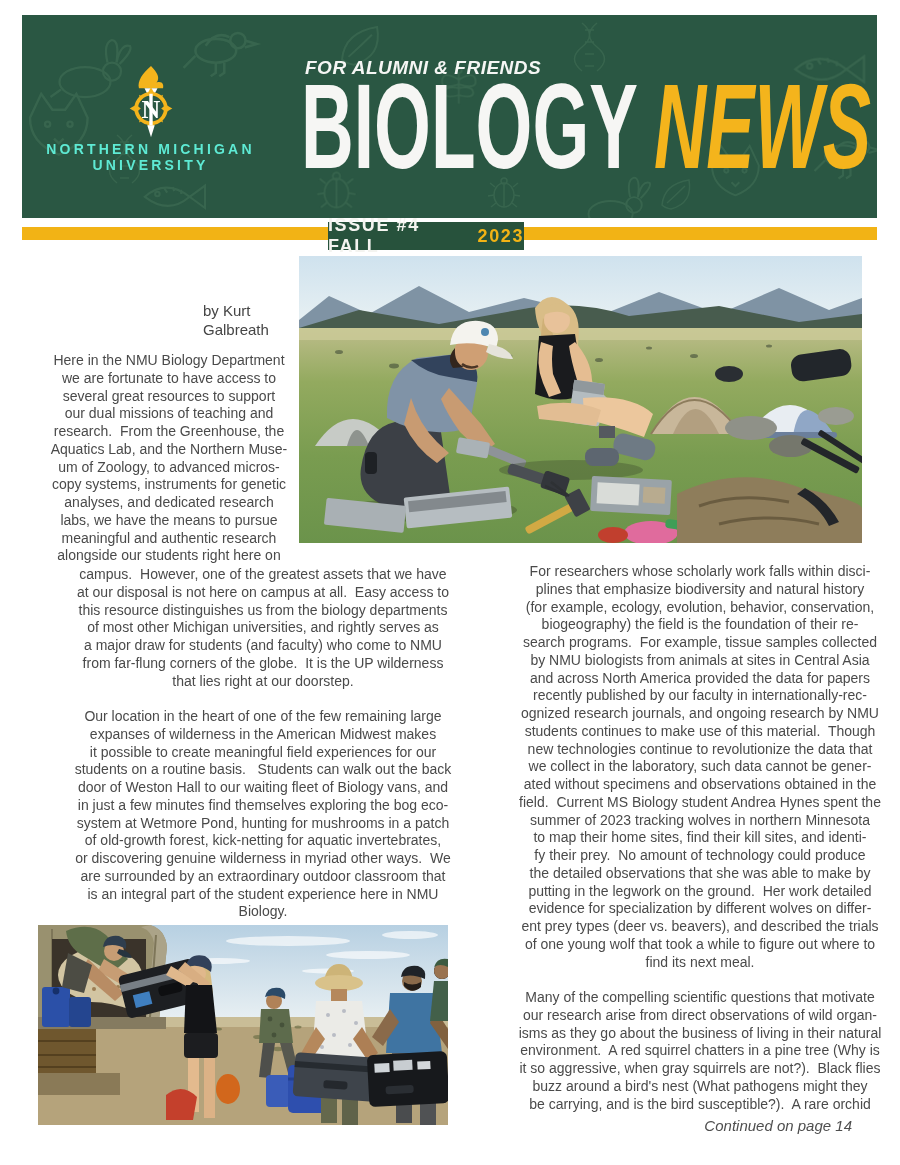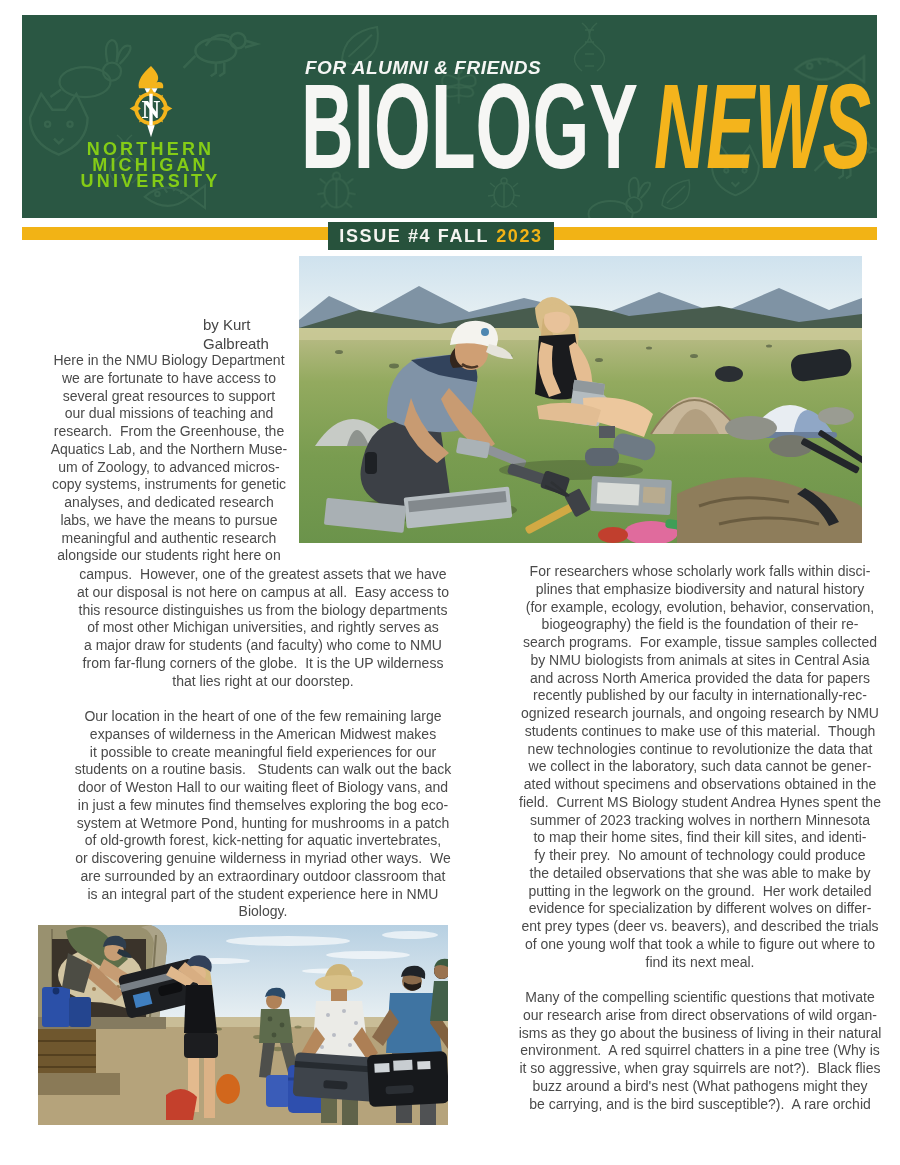--- a/index.html
+++ b/index.html
@@ -4,39 +4,39 @@
 <style>
   html,body{margin:0;padding:0;background:#ffffff;}
   .page{position:relative;width:900px;height:1165px;background:#ffffff;overflow:hidden;
         font-family:"Liberation Sans","DejaVu Sans",sans-serif;}
 
   
   .masthead{position:absolute;left:22px;top:15px;width:855px;height:203px;background:#2a5743;overflow:hidden;}
   .pattern{position:absolute;left:0;top:0;}
   .logo{position:absolute;left:16px;top:50px;width:225px;text-align:center;}
   .emblem{display:block;margin:0 auto;}
-  .logo-line{color:#84cc16;font-weight:bold;font-size:18px;letter-spacing:3.2px;line-height:16px;}
+  .logo-line{color:#5eead4;font-weight:bold;font-size:14px;letter-spacing:3.2px;line-height:16px;}
   .kicker{position:absolute;left:283px;top:42px;color:#f5f6f4;font-weight:bold;font-style:italic;
           font-size:19px;letter-spacing:.5px;}
   .banner-title{position:absolute;left:279px;top:64px;}
   .banner-title text{font-family:"Liberation Sans","DejaVu Sans",sans-serif;font-weight:bold;}
   .t-white{fill:#f6f6f4;}
   .t-gold{fill:#f4b41c;font-style:italic;}
 
   
   .gold-stripe{position:absolute;left:22px;top:227px;width:855px;height:13px;background:#f2b315;}
-  .issue-badge{position:absolute;left:328px;top:222px;width:226px;height:28px;background:#27523c;
+  .issue-badge{position:absolute;left:328px;top:222px;width:196px;height:28px;background:#27523c;
                display:flex;align-items:center;justify-content:center;z-index:2;
                color:#f4f4f0;font-weight:bold;font-size:18px;letter-spacing:1.6px;}
   .issue-badge .gold{color:#f2b315;margin-left:7px;text-align:center;}
 
   
   .title{position:absolute;left:36px;top:253px;margin:0;color:#1e5c42;font-size:34px;font-weight:bold;
          line-height:40px;letter-spacing:-.3px;white-space:pre-wrap;}
-  .byline{position:absolute;left:203px;top:316px;color:#454545;font-size:15px;line-height:18.5px;white-space:pre-wrap;}
+  .byline{position:absolute;left:203px;top:302px;color:#454545;font-size:15px;line-height:18.5px;white-space:pre-wrap;}
   .body{position:absolute;color:#4a4a4a;font-size:14px;line-height:17.75px;white-space:pre-wrap;text-align:center;}
   .colA{left:38px;top:352px;width:262px;}
   .colB{left:38px;top:566px;width:450px;}
   .colR{left:463px;top:563px;width:436px;margin-left:19px;}
   .continued{position:absolute;left:560px;top:1117px;width:292px;text-align:right;color:#4e4e4e;
              font-style:italic;font-size:15px;}
   .photo{position:absolute;display:block;}
   .photo-top{left:299px;top:256px;}
   .photo-bottom{left:38px;top:925px;}
 </style>
@@ -470,13 +470,14 @@
       <rect x="380" y="137" width="13" height="8" fill="#d4d8db"></rect>
       <rect x="347" y="160" width="28" height="8" rx="3" fill="#2a2e33"></rect>
     </g>
 
     <circle cx="404" cy="46" r="8" fill="#9a7click"></circle>
     <circle cx="404" cy="46" r="8" fill="#9a7350"></circle>
     <path d="M396,42 q3,-10 14,-8 l0,8 q-8,-4 -14,0 z" fill="#3c5a40"></path>
     <path d="M396,56 L410,56 L410,96 L392,96 Z" fill="#43604a"></path>
   </svg>
 
+  <div class="continued">Continued on page 14</div>
 </div>
 
 </body></html>

